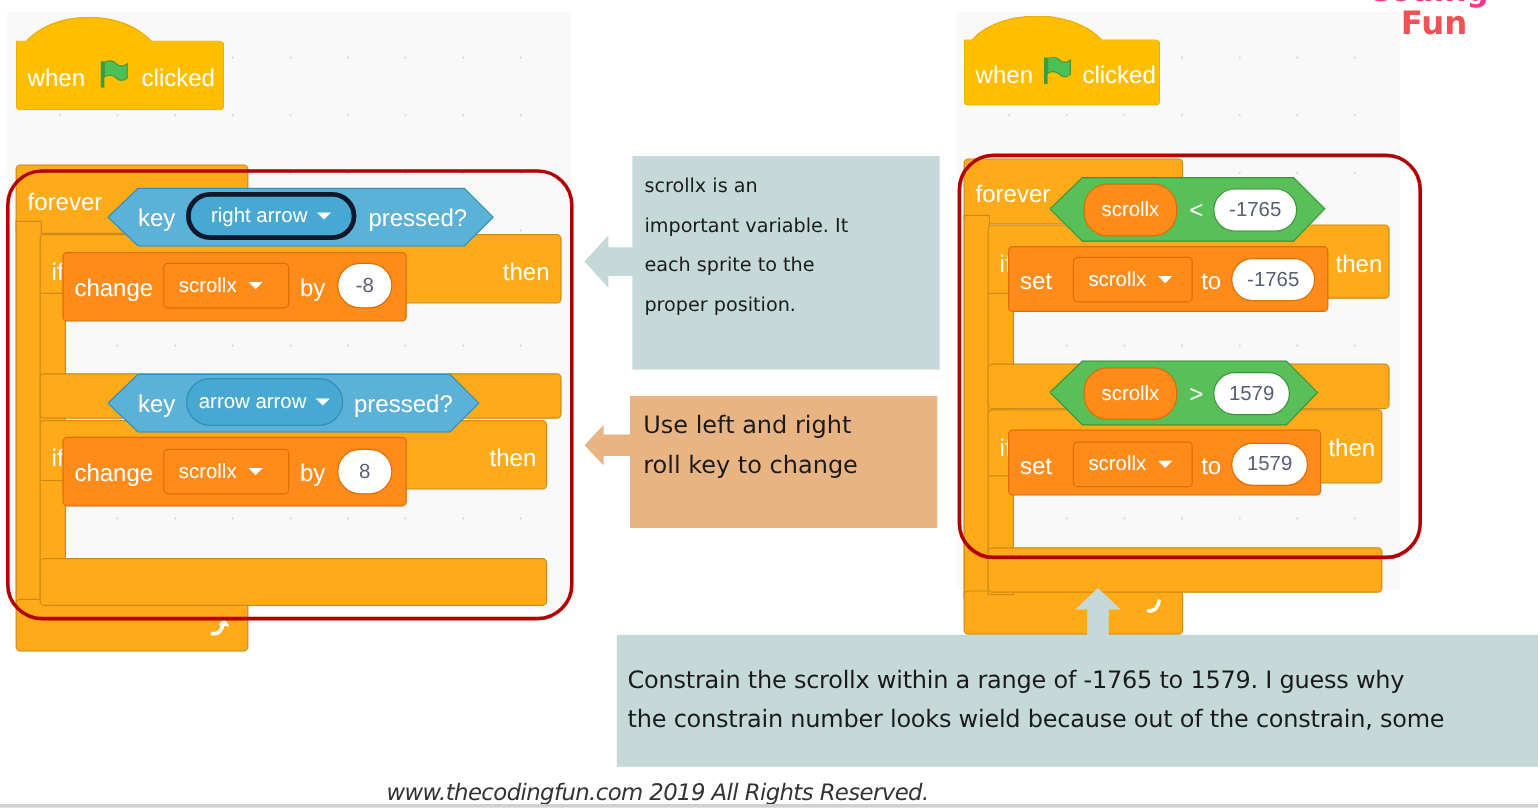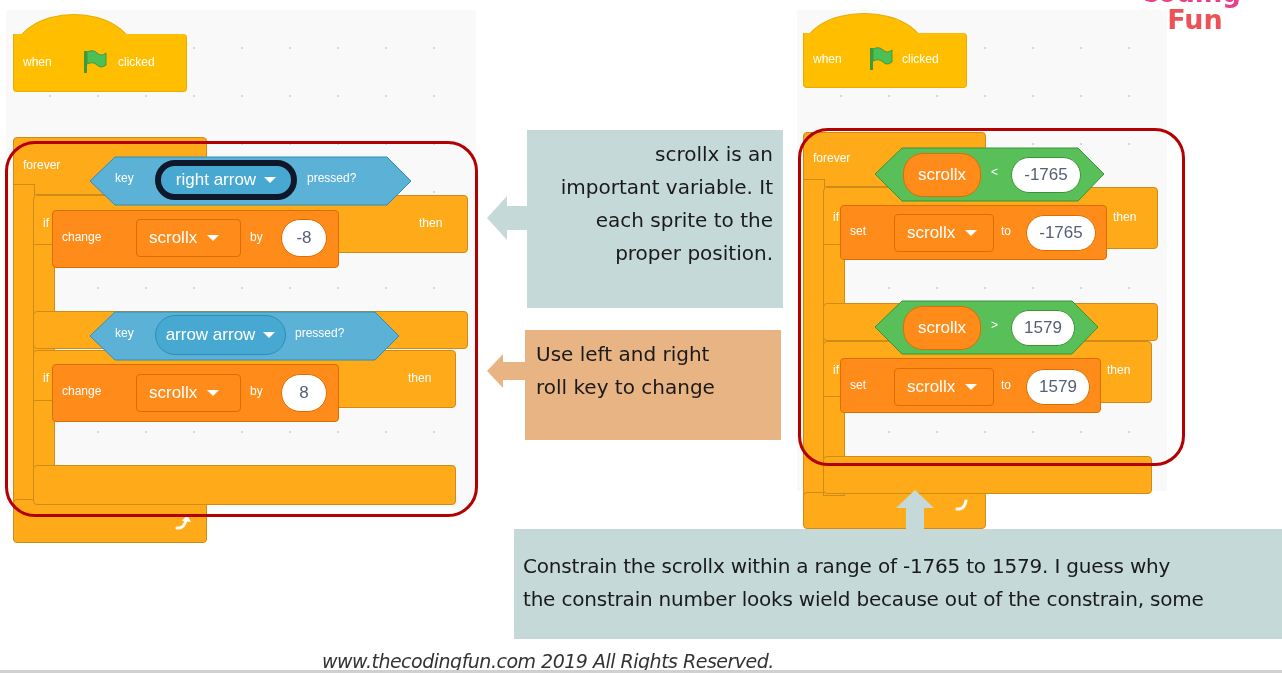--- a/index.html
+++ b/index.html
@@ -5,21 +5,21 @@
   html, body { margin:0; padding:0; }
   body { width:1282px; height:673px; background:#ffffff; position:relative; overflow:hidden; font-family:"Liberation Sans", sans-serif; }
   .canvas { position:absolute; background:#f9f9f9;
     background-image: radial-gradient(#d9d9d9 1px, transparent 1.2px);
     background-size: 48px 48px; background-position: 20px 14px; }
   .blk { position:absolute; color:#fff; font-size:17px; box-sizing:border-box; }
   .hat { background:#ffbf00; border:1px solid #e6ac00; border-radius:4px; }
   .hatcap { position:absolute; background:#ffbf00; border:1px solid #e6ac00; border-bottom:none; border-radius:50% 50% 0 0 / 100% 100% 0 0; }
   .ctl { background:#ffab19; border:1px solid #cf8b17; border-radius:4px;margin-top:44px; }
   .var { background:#ff8c1a; border:1px solid #db6e00; border-radius:4px; }
-  .lbl { position:absolute; color:#fff; font-size:12px; white-space:nowrap;text-align:center; }
+  .lbl { position:absolute; color:#fff; font-size:20px; white-space:nowrap;text-align:center; }
   .pill { position:absolute; border-radius:20px; box-sizing:border-box; font-size:17px; color:#fff; display:flex; align-items:center; justify-content:center; white-space:nowrap; }
   .input { background:#fff; color:#575e75; border:1px solid #db6e00; }
   .dd { position:absolute; background:#ff8c1a; border:1px solid #db6e00; border-radius:4px; box-sizing:border-box; color:#fff; font-size:17px; display:flex; align-items:center; padding-left:12px; gap:10px; white-space:nowrap; }
   .tri { display:inline-block; width:0; height:0; border-left:6px solid transparent; border-right:6px solid transparent; border-top:6px solid #fff; }
   .hex { position:absolute; }
   .redbox { position:absolute; border:3px solid #b30000; border-radius:30px; box-sizing:border-box; }
   .note { position:absolute; font-family:"DejaVu Sans", sans-serif; color:#1a1a1a; box-sizing:border-box; }
   .note-blue { background:#c5d9d8; }
   .note-orange { background:#e9b484; }
   .footer { position:absolute; left:322px; top:650px; font-style:italic; font-size:19px; color:#333; font-family:"DejaVu Sans", sans-serif; letter-spacing:-0.5px; }
@@ -59,21 +59,21 @@
   </div>
 
   <div class="blk ctl" style="left:33px; top:151px; width:435px; height:58px;">
     <span class="lbl" style="left:9px; top:20px;">if</span>
     <span class="lbl" style="left:385px; top:20px;">then</span>
   </div>
   <svg class="hex" style="left:90px; top:156px;" width="322" height="50" viewBox="0 0 322 50">
     <polygon points="0,25 25,1 297,1 321,25 297,49 25,49" fill="#5cb1d6" stroke="#2e8eb8" stroke-width="1"></polygon>
   </svg>
   <span class="lbl" style="left:115px; top:171px;">key</span>
-  <div class="pill" style="left:155px; top:160px; width:142px; height:40px; background:#47a8d1; border:6px solid #0f172a; gap:8px;">
+  <div class="pill" style="left:155px; top:160px; width:142px; height:40px; background:#47a8d1; border:4px solid #0f172a; gap:8px;">
     <span>right arrow</span>
       <span class="tri"></span>
   </div>
   <span class="lbl" style="left:307px; top:171px;">pressed?</span>
 
   <div class="blk ctl" style="left:33px; top:200px; width:22px; height:110px; border-radius:0;"></div>
   <div class="blk var" style="left:52px; top:210px; width:287px; height:58px;">
     <span class="lbl" style="left:9px; top:19px;">change</span>
     <span class="lbl" style="left:197px; top:19px;">by</span>
   </div>
@@ -109,21 +109,21 @@
   </div>
   <div class="pill input" style="left:281px; top:374px; width:46px; height:38px;">8</div>
   <div class="blk ctl" style="left:33px; top:421px; width:423px; height:40px;"></div>
 </div>
 
 <div class="redbox" style="left:5px; top:141px; width:473px; height:376px;"></div>
 
 <svg style="position:absolute; left:487px; top:196px;" width="42" height="44" viewBox="0 0 42 44">
   <polygon points="0,22 20,0 20,10 42,10 42,34 20,34 20,44" fill="#c5d9d8"></polygon>
 </svg>
-<div class="note note-blue" style="left:527px; top:130px; width:256px; height:178px; padding:8px 10px; font-size:20px; line-height:33px;text-align:right;">
+<div class="note note-blue" style="left:527px; top:130px; width:256px; height:178px; padding:8px 10px; font-size:16px; line-height:33px;">
   <div>scrollx is an</div>
   <div>important variable. It</div>
   <div>each sprite to the</div>
   <div>proper position.</div>
 </div>
 
 <svg style="position:absolute; left:487px; top:354px;" width="42" height="34" viewBox="0 0 42 34">
   <polygon points="0,17 16,0 16,8 42,8 42,26 16,26 16,34" fill="#e9b484"></polygon>
 </svg>
 <div class="note note-orange" style="left:525px; top:330px; width:256px; height:110px; padding:8px 11px; font-size:20px; line-height:33px;">

